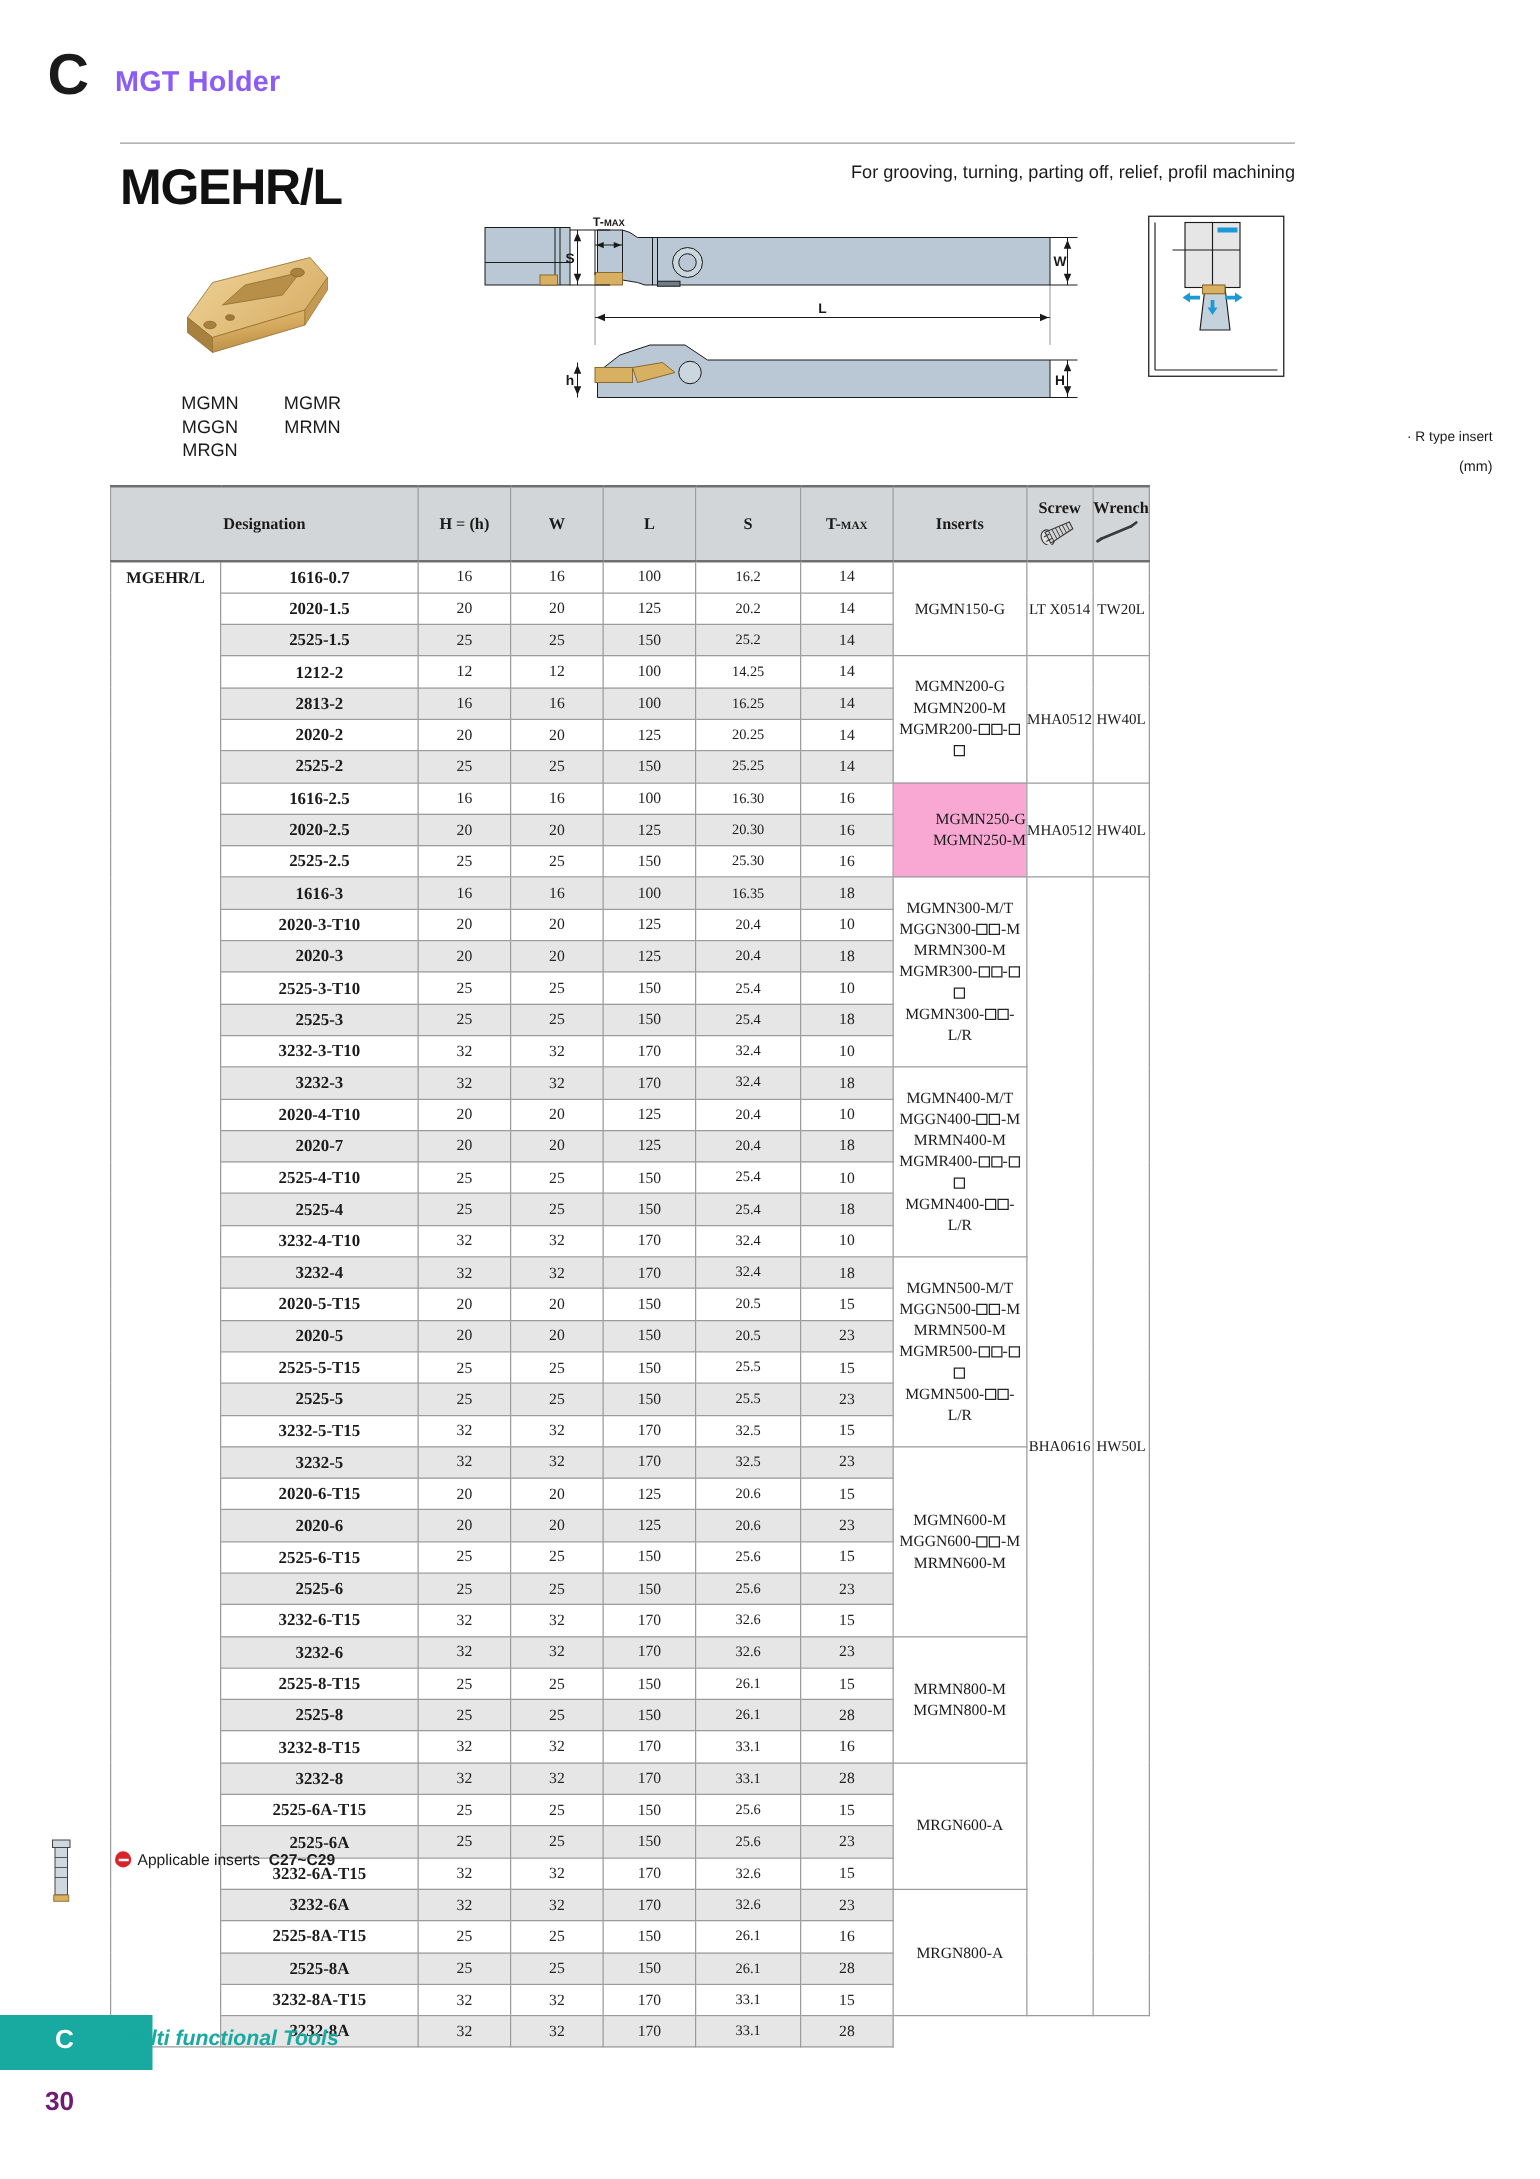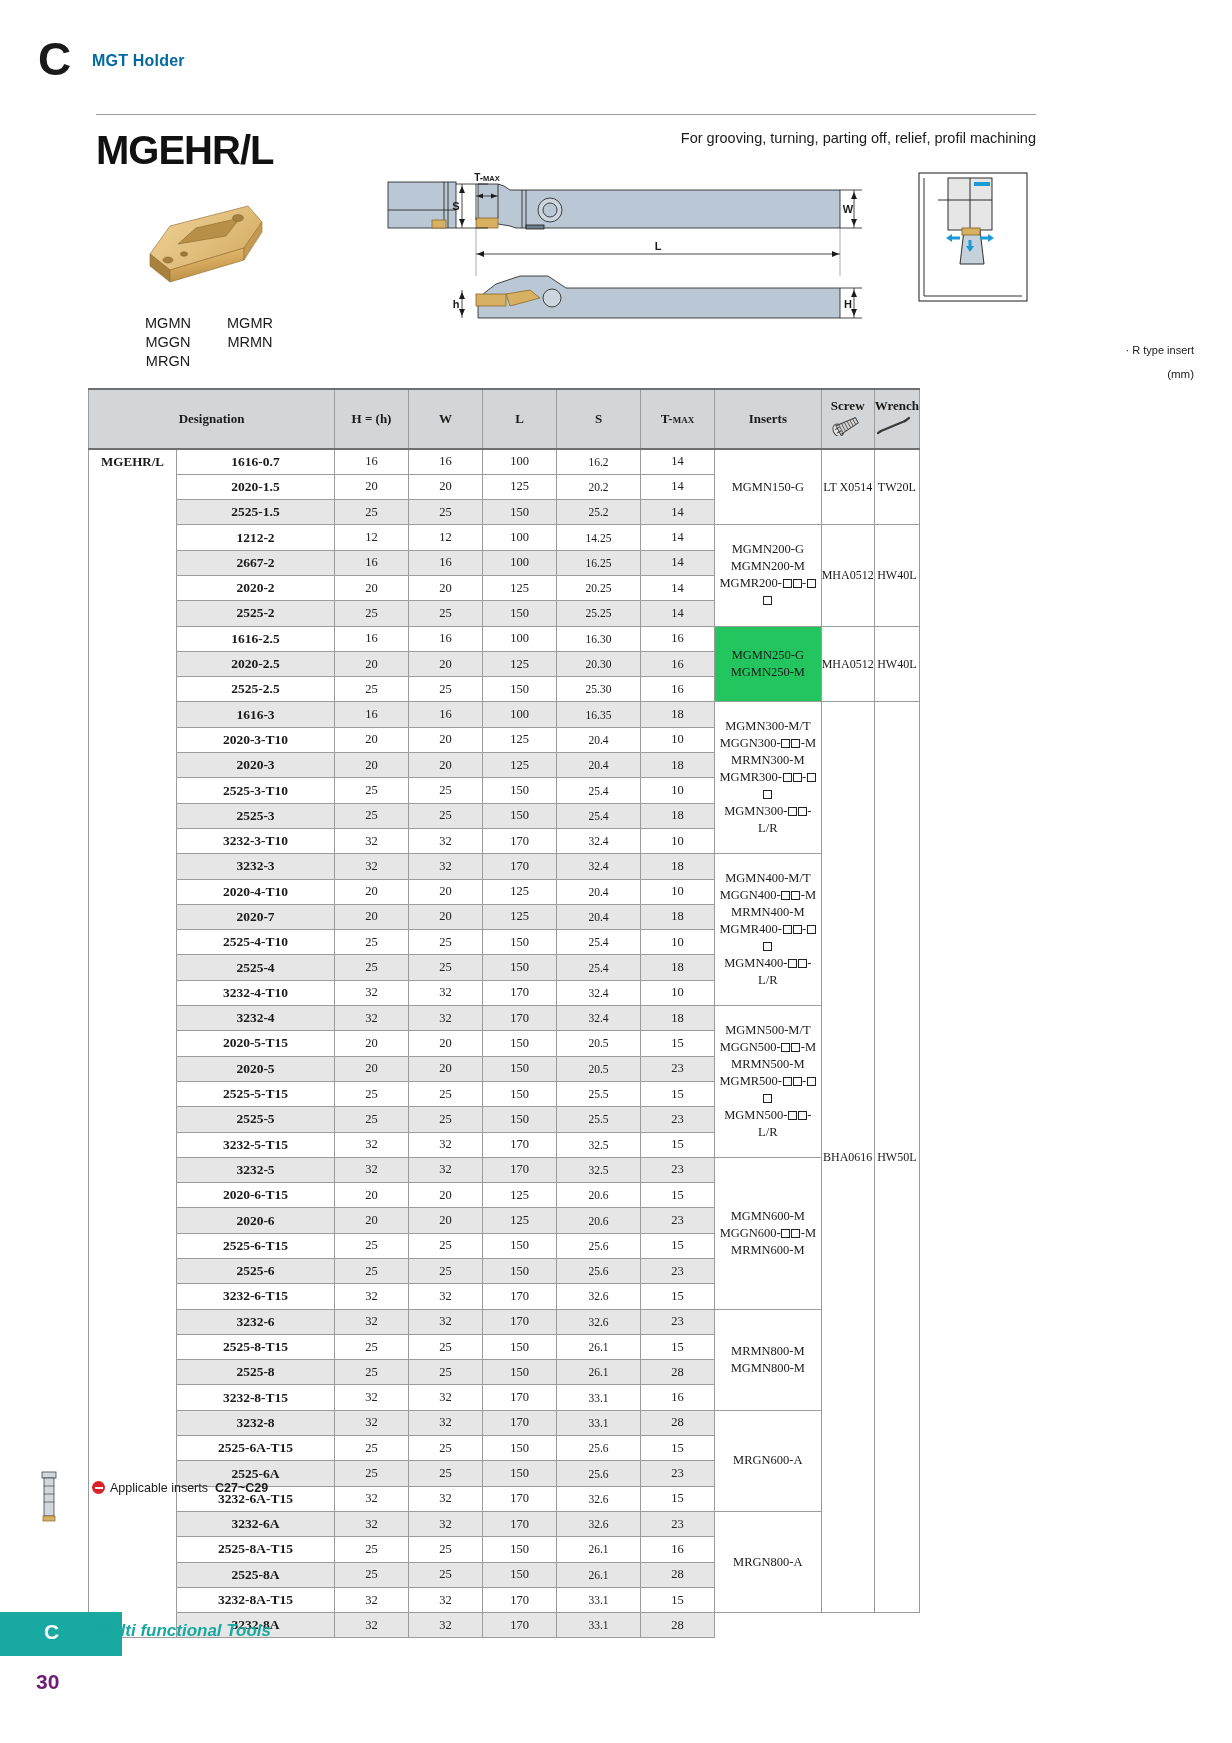--- a/index.html
+++ b/index.html
@@ -15,21 +15,21 @@
 
   
   .pagehead { position:absolute; left:0; top:0; width:1232px; height:110px; }
   .chapter-letter {
     position:absolute; left:38px; top:36px;
     font-size:46px; font-weight:bold; line-height:1; color:#1a1a1a;
     font-family:"Liberation Sans", sans-serif;
   }
   .chapter-title {
     position:absolute; left:92px; top:52px;
-    font-size:16px; font-weight:bold; color:#0369a1; letter-spacing:.2px;
+    font-size:23px; font-weight:bold; color:#8b5cf6; letter-spacing:.2px;
   }
   .head-rule {
     position:absolute; left:96px; top:114px; width:940px; height:1px;
     background:#9a9a9a;
   }
 
   
   .series-title {
     position:absolute; left:96px; top:128px;
     font-size:40px; font-weight:bold; letter-spacing:-1px; color:#111;
@@ -352,21 +352,21 @@
         <td class="num">14</td>
         <td class="ins" rowspan="4" style="background: rgb(255, 255, 255);">
           <div>MGMN200-G</div>
           <div>MGMN200-M</div>
           <div>MGMR200-<span class="box"></span><span class="box"></span>-<span class="box"></span><span class="box"></span></div>
         </td>
         <td class="scr" rowspan="4" style="background: rgb(255, 255, 255);">MHA0512</td>
         <td class="wr" rowspan="4" style="background: rgb(255, 255, 255);">HW40L</td>
       </tr>
       <tr class="data-row row-alt">
-        <td class="desig">2667-2</td>
+        <td class="desig">2813-2</td>
         <td class="num">16</td>
         <td class="num">16</td>
         <td class="num">100</td>
         <td class="numL">16.25</td>
         <td class="num">14</td>
       </tr>
       <tr class="data-row">
         <td class="desig">2020-2</td>
         <td class="num">20</td>
         <td class="num">20</td>
@@ -382,21 +382,21 @@
         <td class="numL">25.25</td>
         <td class="num">14</td>
       </tr>
       <tr class="data-row">
         <td class="desig">1616-2.5</td>
         <td class="num">16</td>
         <td class="num">16</td>
         <td class="num">100</td>
         <td class="numL">16.30</td>
         <td class="num">16</td>
-        <td class="ins" rowspan="3" style="background: #22c55e;">
+        <td class="ins" rowspan="3" style="background: #f9a8d4; text-align: right;">
           <div>MGMN250-G</div>
           <div>MGMN250-M</div>
         </td>
         <td class="scr" rowspan="3" style="background: rgb(255, 255, 255);">MHA0512</td>
         <td class="wr" rowspan="3" style="background: rgb(255, 255, 255);">HW40L</td>
       </tr>
       <tr class="data-row row-alt">
         <td class="desig">2020-2.5</td>
         <td class="num">20</td>
         <td class="num">20</td>

